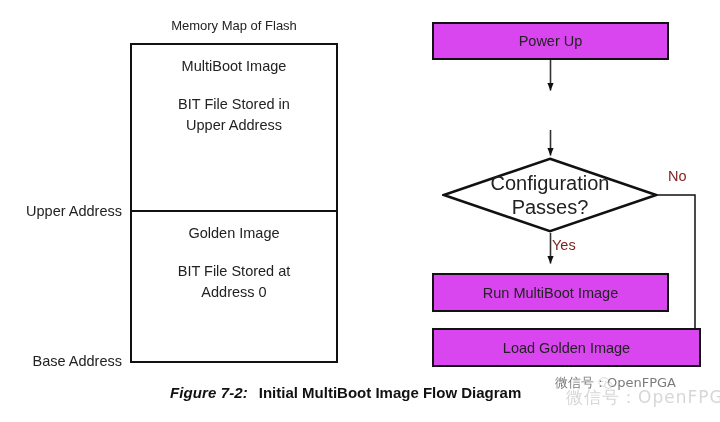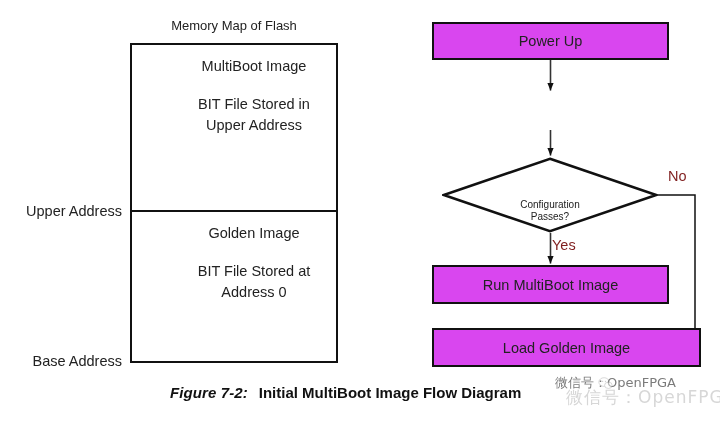--- a/index.html
+++ b/index.html
@@ -51,21 +51,20 @@
     border-top: 2.5px solid #111;
   }
   .mem-region {
     position: absolute;
     left: 130px;
     width: 208px;
     text-align: center;
     font-size: 14.5px;
     color: #222;
     line-height: 1.45;
-    padding-left: 20px;
   }
   .mem-region .region-name { display: block; }
   .mem-region .region-desc {
     display: block;
     margin-top: 17px;
   }
   #region-upper { top: 56px; }
   #region-lower { top: 223px; }
 
   .addr-label {
@@ -88,42 +87,42 @@
     background: #d946ef;
     display: flex;
     align-items: center;
     justify-content: center;
     font-size: 14.5px;
     color: #222;
     white-space: nowrap;
   }
   #box-power-up      { left: 432px; top: 22px;  width: 237px; height: 38px; }
   #box-load-multiboot{ left: 432px; top: 92px;  width: 237px; height: 38px; }
-  #box-run-multiboot { left: 432px; top: 265px; width: 237px; height: 39px; }
+  #box-run-multiboot { left: 432px; top: 273px; width: 237px; height: 39px; }
   #box-load-golden   { left: 432px; top: 328px; width: 269px; height: 39px; text-align: right; }
 
   .fc-diamond-wrap {
     position: absolute;
     left: 442px;
     top: 157px;
     width: 216px;
     height: 76px;
   }
   .fc-diamond-wrap svg { display: block; }
   .fc-diamond-text {
     position: absolute;
     left: 0;
-    top: 16px;
+    top: 0;
     width: 216px;
     height: 76px;
     display: flex;
     flex-direction: column;
     align-items: center;
     justify-content: center;
-    font-size: 10px;
+    font-size: 20px;
     color: #222;
     line-height: 1.22;
     white-space: nowrap;
     pointer-events: none;
   }
 
   .edge-label {
     position: absolute;
     font-size: 14.5px;
     color: #7f1d1d;

